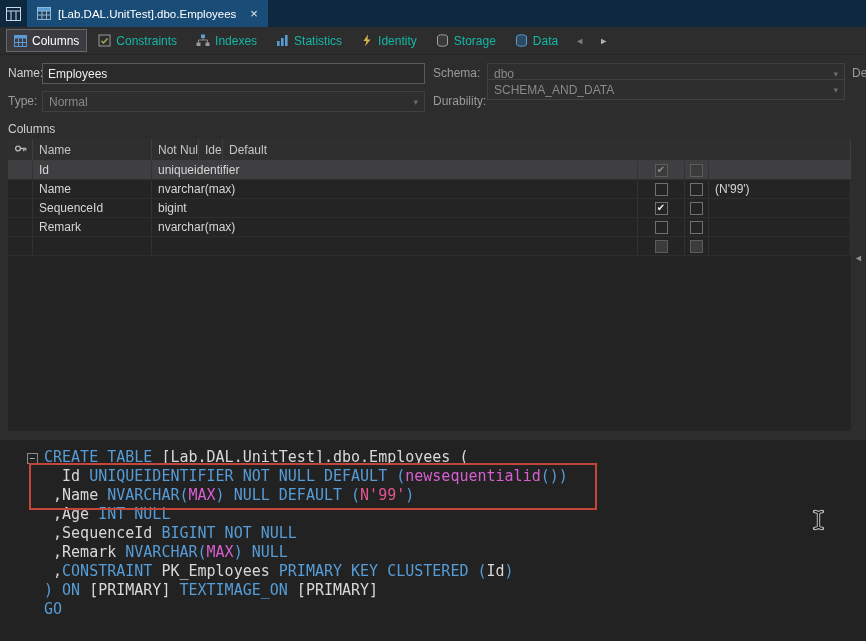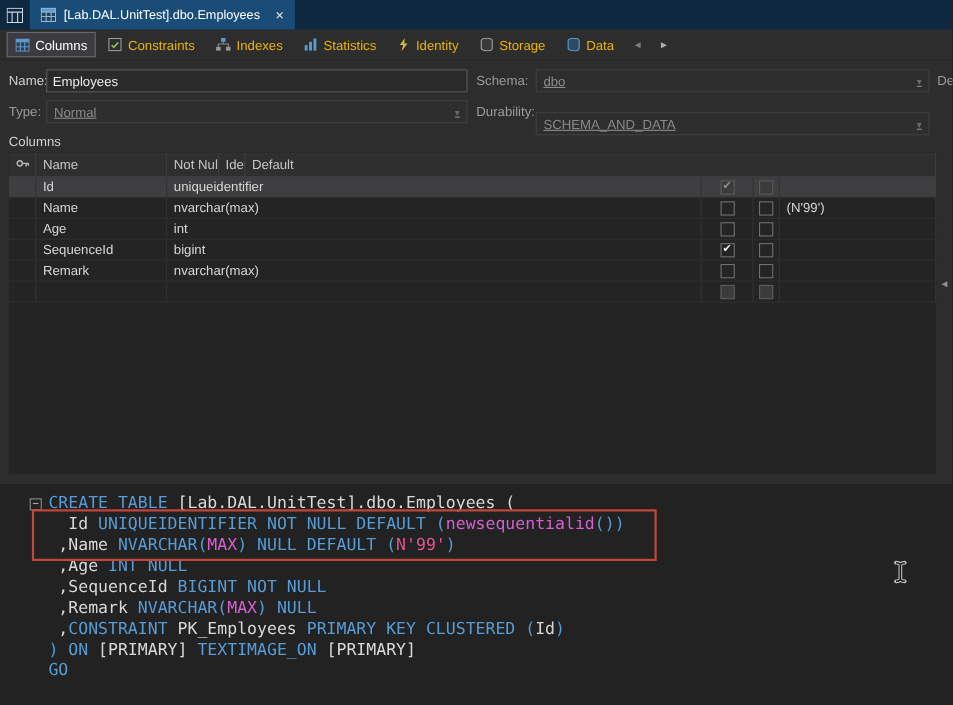--- a/index.html
+++ b/index.html
@@ -9,32 +9,32 @@
   .app { position:relative; width:866px; height:641px; background:#2d2d2d; overflow:hidden; color:#d0d0d0; }
 
   
   .tabstrip { position:absolute; top:0; left:0; width:100%; height:27px; background:#0e2840; display:flex; align-items:stretch; }
   .win-icon { width:27px; display:flex; align-items:center; justify-content:center; }
   .doc-tab { display:flex; align-items:center; gap:7px; padding:0 10px; background:#1a4c78; font-size:11.5px; color:#ffffff; cursor:pointer; }
   .doc-tab .close { color:#e8e8e8; font-size:13px; margin-left:7px; line-height:1; }
 
   
   .toolbar { position:absolute; top:27px; left:0; width:100%; height:28px; background:#2d2d2d; border-bottom:1px solid #242424; display:flex; align-items:center; gap:3px; padding:0 6px; }
-  .tbtn { display:flex; align-items:center; gap:5px; height:23px; padding:0 7px; font-size:12px; color:#eab308; border:1px solid transparent; cursor:pointer; white-space:nowrap; }
+  .tbtn { display:flex; align-items:center; gap:5px; height:23px; padding:0 7px; font-size:12px; color:#14b8a6; border:1px solid transparent; cursor:pointer; white-space:nowrap; }
   .tbtn.active { background:#3c3c40; border-color:#68686c; color:#ffffff; }
   .ticon { display:flex; align-items:center; }
   .nav { font-size:9px; color:#b0b0b0; padding:0 6px; cursor:pointer; }
   .nav.dim { color:#7c7c7c; }
 
   
   .form-area { position:absolute; top:55px; left:0; width:100%; height:62px; background:#2d2d2d; font-size:12px; }
   .flabel { position:absolute; color:#9a9a9a; white-space:nowrap; }
   .flabel.bright { color:#cfcfcf; }
   .finput { position:absolute; height:21px; background:#2a2a2a; border:1px solid #5a5a5a; color:#ececec; font-size:12px; font-family:"Liberation Sans", sans-serif; padding:0 5px; outline:none; }
-  .combo { position:absolute; height:21px; background:#2e2e2e; border:1px solid #404040; color:#8a8a8a; font-size:12px; display:flex; align-items:center; justify-content:space-between; padding:0 6px; cursor:default;text-decoration:underline; }
+  .combo { position:absolute; height:21px; background:#2e2e2e; border:1px solid #404040; color:#8a8a8a; font-size:12px; display:flex; align-items:center; justify-content:space-between; padding:0 6px; cursor:default; }
   .combo .arr { color:#6a6a6a; font-size:9px; }
 
   .section-label { position:absolute; left:8px; top:122px; font-size:12px; color:#cfcfcf; }
 
   
   .grid { position:absolute; left:8px; top:139px; width:843px; height:292px; background:#242425; }
   .grid-header { display:flex; height:22px; background:#2f2f30; border-bottom:1px solid #3e3e3e; color:#c6c6c6; }
   .grid-header .cell { border-right:1px solid #3e3e3e; padding:4px 3px 0 6px; font-size:12px; overflow:hidden; white-space:nowrap; }
   .grid-row { display:flex; height:19px; border-bottom:1px solid #2e2e2f; }
   .grid-row .cell { border-right:1px solid #323233; font-size:12px; color:#d6d6d6; padding:2px 3px 0 6px; overflow:hidden; white-space:nowrap; }
@@ -171,21 +171,21 @@
       <span class="arr">▾</span>
     </div>
     <span class="flabel" style="left:852px; top:11px;">Des</span>
 
     <span class="flabel" style="left:8px; top:39px;">Type:</span>
     <div class="combo" style="left:42px; top:36px; width:383px;">
       <span>Normal</span>
       <span class="arr">▾</span>
     </div>
     <span class="flabel" style="left:433px; top:39px;">Durability:</span>
-    <div class="combo" style="left:487px; top:47px; width:358px;">
+    <div class="combo" style="left:487px; top:24px; width:358px;">
       <span>SCHEMA_AND_DATA</span>
       <span class="arr">▾</span>
     </div>
   </div>
 
   <div class="section-label">Columns</div>
 
   <div class="grid">
     <div class="grid-header">
       <div class="cell sel">
@@ -218,32 +218,20 @@
           <div class="cell c-nn ck">
             <span class="cb"></span>
           </div>
           <div class="cell c-id ck">
             <span class="cb"></span>
           </div>
           <div class="cell c-def">(N'99')</div>
         </div>
         <div class="grid-row">
           <div class="cell sel"></div>
-          <div class="cell c-name">Age</div>
-          <div class="cell c-type">int</div>
-          <div class="cell c-nn ck">
-            <span class="cb"></span>
-          </div>
-          <div class="cell c-id ck">
-            <span class="cb"></span>
-          </div>
-          <div class="cell c-def"></div>
-        </div>
-        <div class="grid-row">
-          <div class="cell sel"></div>
           <div class="cell c-name">SequenceId</div>
           <div class="cell c-type">bigint</div>
           <div class="cell c-nn ck">
             <span class="cb">✔</span>
           </div>
           <div class="cell c-id ck">
             <span class="cb"></span>
           </div>
           <div class="cell c-def"></div>
         </div>

